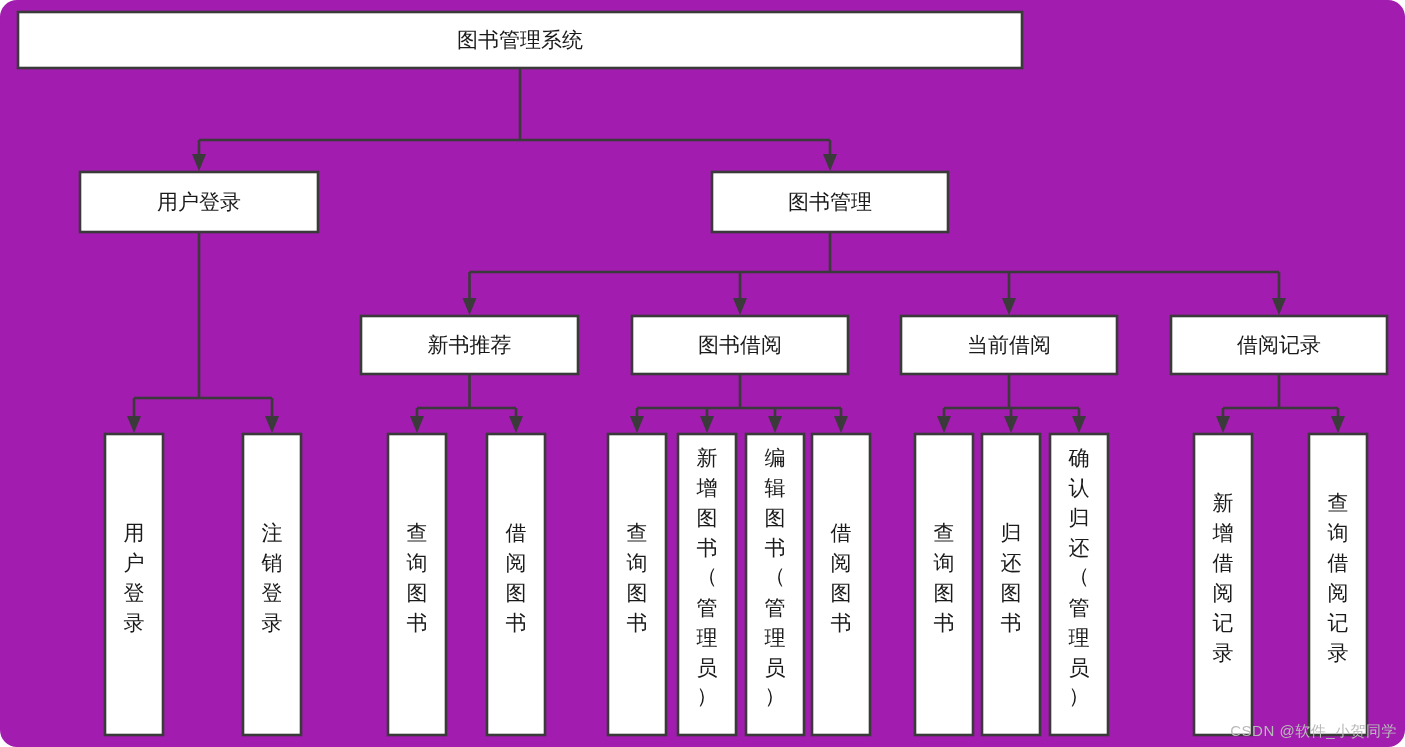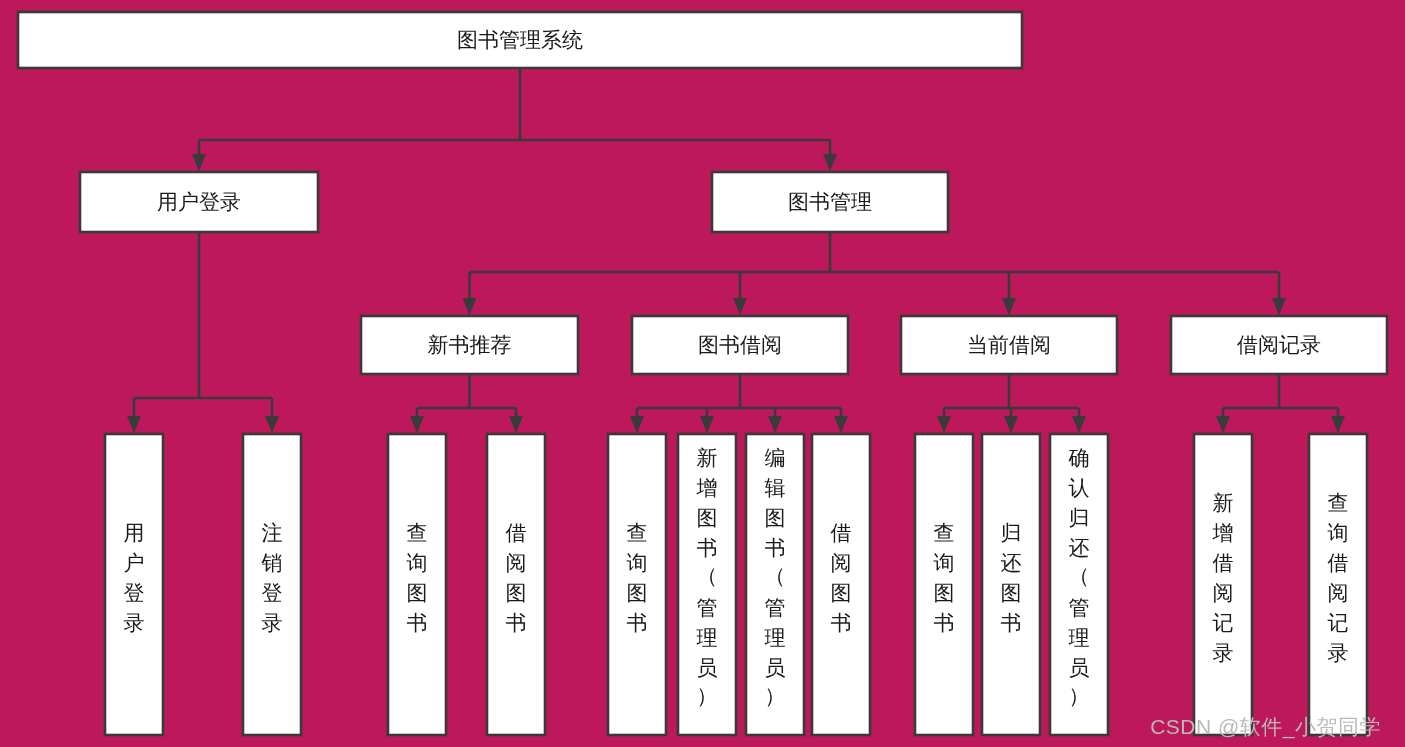--- a/index.html
+++ b/index.html
@@ -10,21 +10,22 @@
   body {
     width: 1405px;
     height: 747px;
     font-family: "Liberation Sans", "DejaVu Sans", sans-serif;
     overflow: hidden;
   }
   #diagram-root {
     position: relative;
     width: 1405px;
     height: 747px;
-    background: #be185d;
+    background: #a21caf;
+    border-radius: 17px;
   }
   svg.diagram-canvas {
     position: absolute;
     top: 0;
     left: 0;
     width: 1405px;
     height: 747px;
   }
   .node-box {
     fill: #ffffff;
@@ -49,24 +50,24 @@
     dominant-baseline: middle;
   }
   .node-label-v {
     font-family: "Liberation Sans", "DejaVu Sans", sans-serif;
     fill: #1a1a1a;
     font-size: 21px;
     text-anchor: middle;
   }
   .watermark {
     position: absolute;
-    right: 24px;
+    right: 8px;
     bottom: 6px;
     font-family: "Liberation Sans", "DejaVu Sans", sans-serif;
-    font-size: 21px;
+    font-size: 15px;
     color: #b9b9b9;
     letter-spacing: 0.5px;
     white-space: nowrap;
     user-select: none;
   }
 </style>
 </head>
 <body>
 
 <div id="diagram-root">

